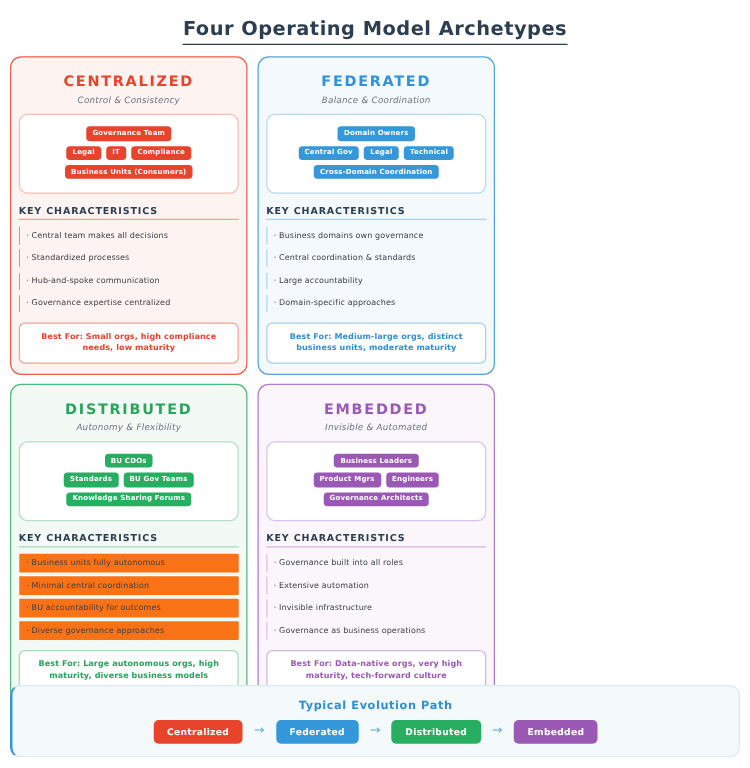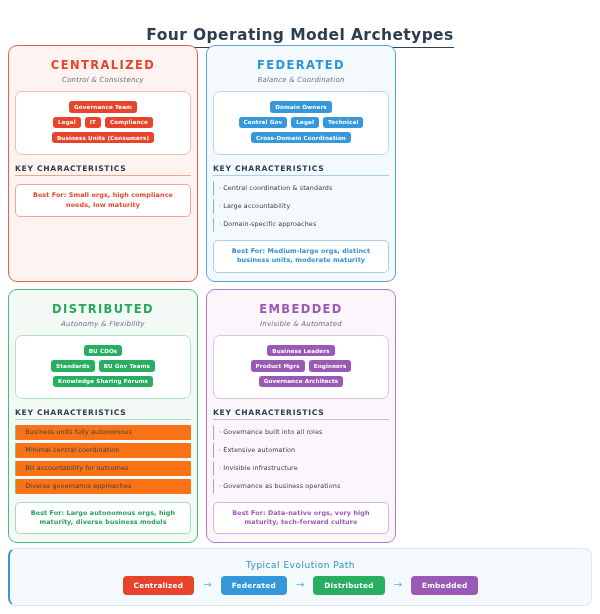--- a/index.html
+++ b/index.html
@@ -10,21 +10,21 @@
     background: #ffffff;
     font-family: "DejaVu Sans", sans-serif;
     overflow: hidden;
   }
 
   .page {
     position: relative;
     width: 600px;
     height: 614px;
     background: #ffffff;
-    padding: 12px;
+    padding: 0;
   }
 
   
   .title-wrap {
     width: 100%;
     text-align: center;
     padding-top: 13px;
   }
   .main-title {
     display: inline-block;
@@ -194,21 +194,21 @@
     border-left: 2.2px solid #3498DB;
     border-radius: 8px;
     display: flex;
     flex-direction: column;
     align-items: center;
     justify-content: center;
     gap: 6px;
   }
   .evo-title {
     font-size: 9px;
-    font-weight: normal;
+    font-weight: bold;
     color: #2F8FD4;
     letter-spacing: 0.5px;
   }
   .evo-row {
     display: flex;
     align-items: center;
     gap: 9px;
   }
   .evo-chip {
     color: #ffffff;
@@ -245,40 +245,47 @@
           <div class="node-row">
             <div class="node">Legal</div>
             <div class="node">IT</div>
             <div class="node">Compliance</div>
           </div>
           <div class="node-row">
             <div class="node">Business Units (Consumers)</div>
           </div>
         </div>
         <div class="kc-head">KEY CHARACTERISTICS</div>
+        <div class="kc-list">
+          <div class="kc-item">· Central team makes all decisions</div>
+          <div class="kc-item">· Standardized processes</div>
+          <div class="kc-item">· Hub-and-spoke communication</div>
+          <div class="kc-item">· Governance expertise centralized</div>
+        </div>
         <div class="bestfor">Best For: Small orgs, high compliance needs, low maturity</div>
       </div>
       <div class="card t-blue">
         <div class="card-title">FEDERATED</div>
         <div class="card-sub">Balance &amp; Coordination</div>
         <div class="structure">
           <div class="node-row">
             <div class="node">Domain Owners</div>
           </div>
           <div class="node-row">
             <div class="node">Central Gov</div>
             <div class="node">Legal</div>
             <div class="node">Technical</div>
           </div>
           <div class="node-row">
             <div class="node">Cross-Domain Coordination</div>
           </div>
         </div>
         <div class="kc-head">KEY CHARACTERISTICS</div>
         <div class="kc-list">
+          <div class="kc-item">· Business domains own governance</div>
           <div class="kc-item">· Central coordination &amp; standards</div>
           <div class="kc-item">· Large accountability</div>
           <div class="kc-item">· Domain-specific approaches</div>
         </div>
         <div class="bestfor">Best For: Medium-large orgs, distinct business units, moderate maturity</div>
       </div>
       <div class="card t-green">
         <div class="card-title">DISTRIBUTED</div>
         <div class="card-sub">Autonomy &amp; Flexibility</div>
         <div class="structure">

